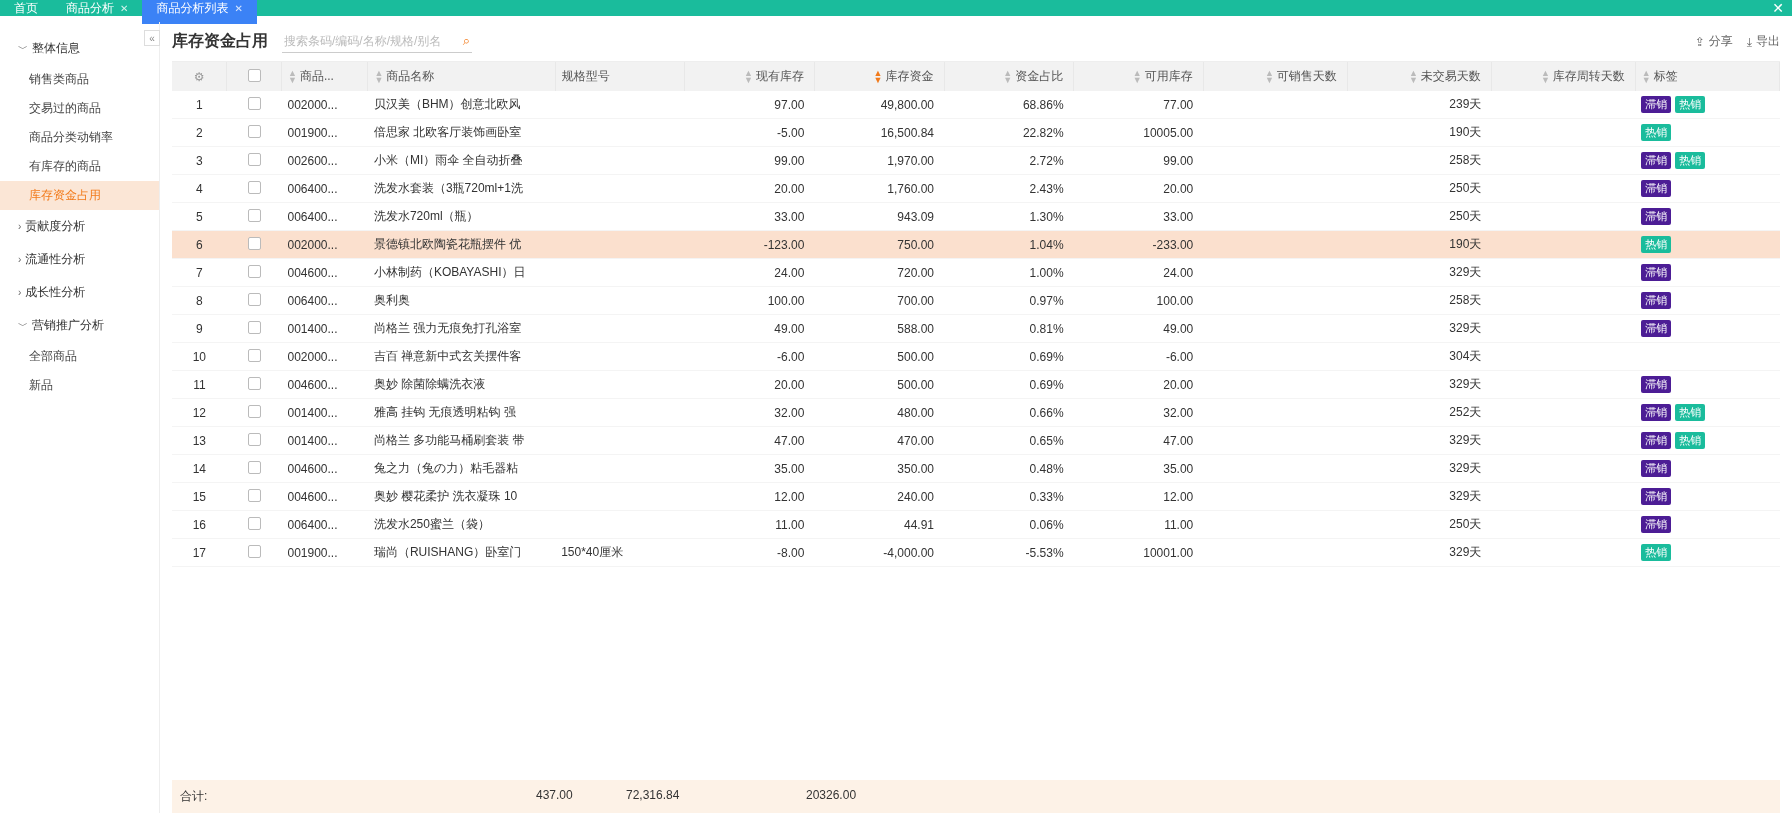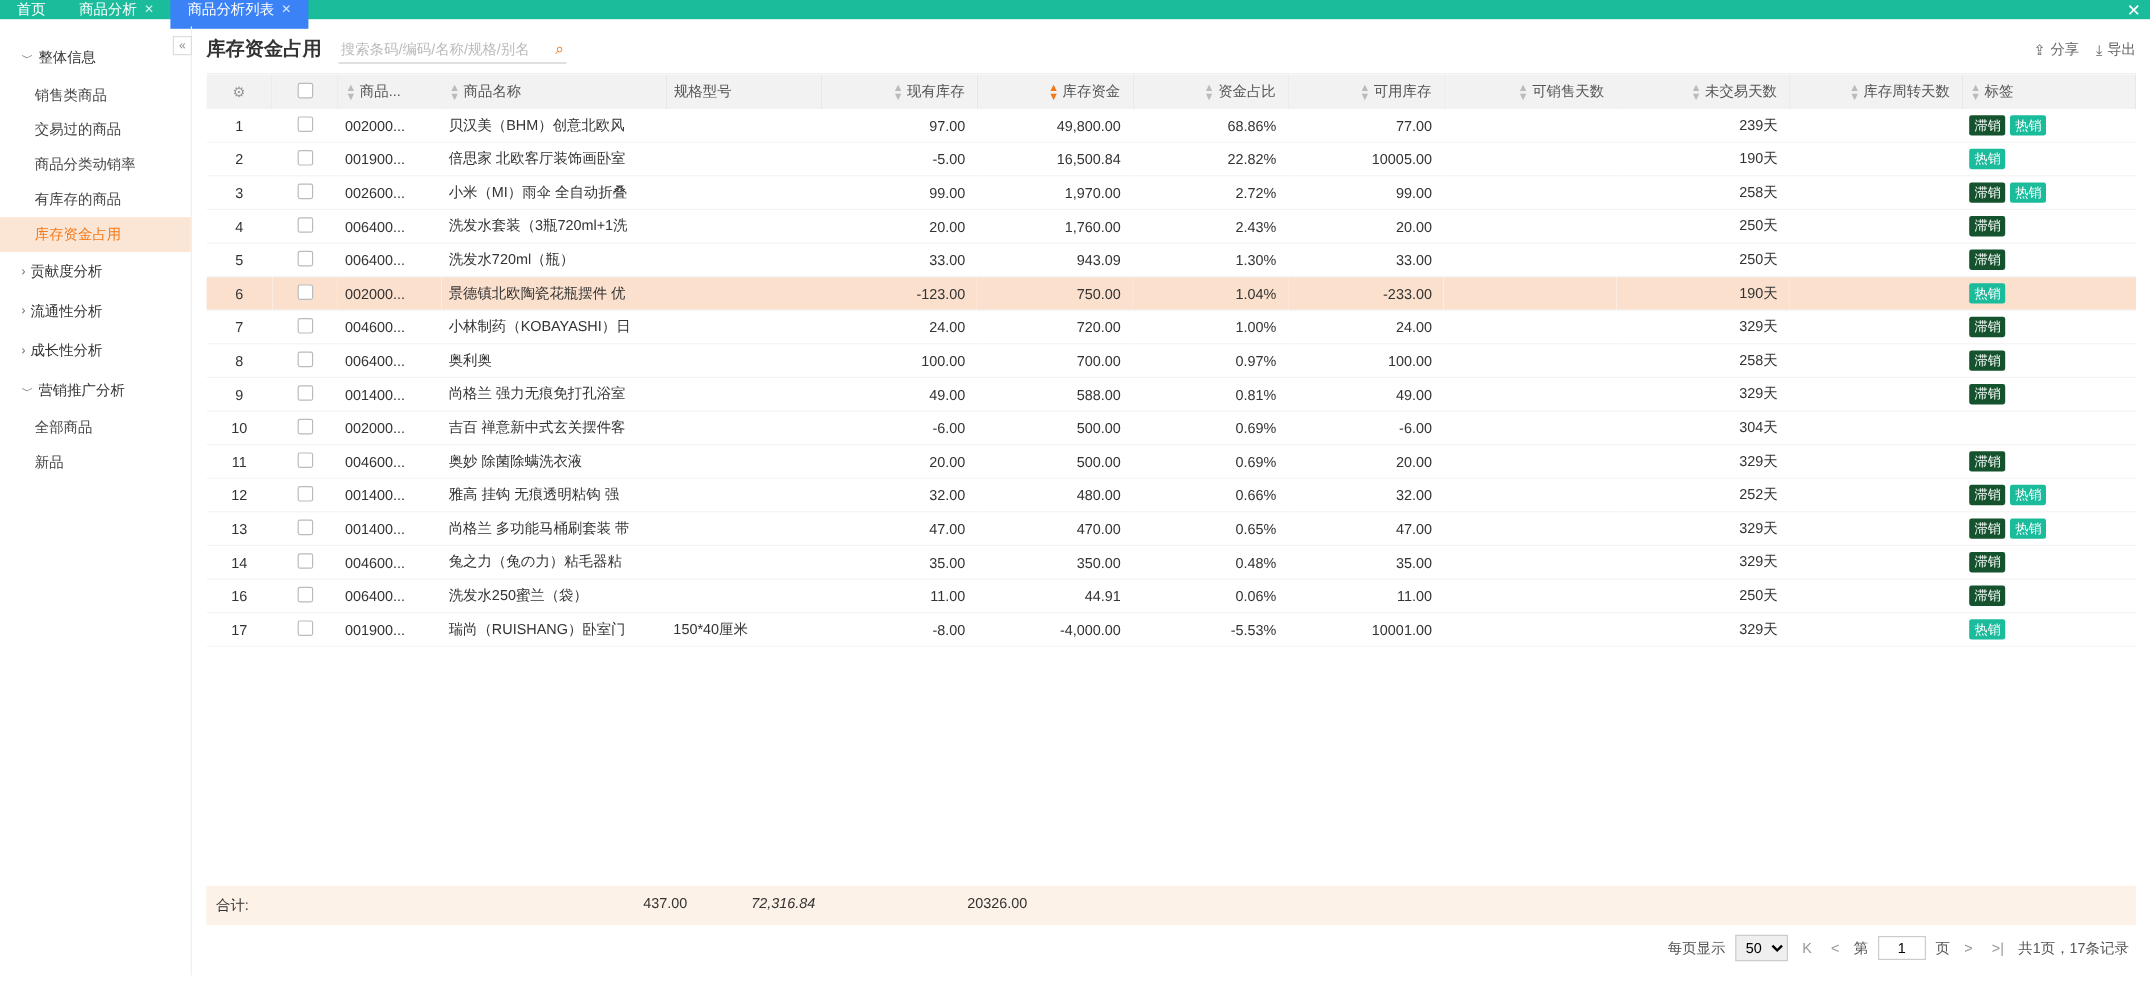--- a/index.html
+++ b/index.html
@@ -31,21 +31,21 @@
   th { background: #f2f2f2; font-weight: normal; color: #555; text-align: left; padding: 6px 6px; border-right: 1px solid #e8e8e8; position: relative; white-space: nowrap; overflow: hidden; text-overflow: ellipsis; }
   th.num, td.num { text-align: right; padding-right: 10px; }
   th.center, td.center { text-align: center; }
   td { padding: 5px 6px; border-bottom: 1px solid #f4f4f4; white-space: nowrap; overflow: hidden; text-overflow: ellipsis; }
   tr.row.highlight { background: #fbe0ce; }
   .sort-ic { color: #bbb; font-size: 9px; display:inline-block; line-height:7px; vertical-align:middle; margin-right:3px;}
   .sort-ic.active-desc { color:#f27a1a; }
   .gear { color:#999; font-size:12px; }
   .chk { width: 13px; height: 13px; border:1px solid #bbb; border-radius:2px; display:inline-block; background:#fff; }
   .badge { display:inline-block; padding: 1px 4px; font-size:11px; border-radius:2px; color:#fff; margin-right:4px; }
-  .badge-slow { background:#14532d; }
+  .badge-slow { background:#4c1d95; }
   .badge-hot { background:#1abc9c; }
   .totals { background:#fdf2e7; padding: 8px 8px; display:flex; margin-top:2px; }
   .totals .cell { padding-right:10px; }
   .pager { display:flex; align-items:center; justify-content:flex-end; gap:8px; padding: 8px 6px 12px 0; color:#555; }
   .pager select, .pager input { border:1px solid #ccc; padding:2px 4px; font-size:12px; }
   .pager .pg-btn { color:#999; cursor:pointer; padding:0 4px; }
   .pager input { width: 40px; text-align:center; }
 </style>
 </head>
 <body>
@@ -357,20 +357,35 @@
               <td class="num">35.00</td>
               <td class="num">350.00</td>
               <td class="num">0.48%</td>
               <td class="num">35.00</td>
               <td class="num"></td>
               <td class="num">329天</td>
               <td class="num"></td>
               <td><span class="badge badge-slow">滞销</span></td>
             </tr>
             <tr class="row">
+              <td class="center">15</td>
+              <td class="center"><span class="chk"></span></td>
+              <td>004600...</td>
+              <td>奥妙 樱花柔护 洗衣凝珠 10</td>
+              <td></td>
+              <td class="num">12.00</td>
+              <td class="num">240.00</td>
+              <td class="num">0.33%</td>
+              <td class="num">12.00</td>
+              <td class="num"></td>
+              <td class="num">329天</td>
+              <td class="num"></td>
+              <td><span class="badge badge-slow">滞销</span></td>
+            </tr>
+            <tr class="row">
               <td class="center">16</td>
               <td class="center"><span class="chk"></span></td>
               <td>006400...</td>
               <td>洗发水250蜜兰（袋）</td>
               <td></td>
               <td class="num">11.00</td>
               <td class="num">44.91</td>
               <td class="num">0.06%</td>
               <td class="num">11.00</td>
               <td class="num"></td>
@@ -393,31 +408,19 @@
               <td class="num"></td>
               <td><span class="badge badge-hot">热销</span></td>
             </tr>
           </tbody>
       </table>
     </div>
 
     <div class="totals" id="totals-row">
         <div class="cell" style="width: 356px; text-align: left;">合计:</div>
         <div class="cell" style="width: 90px;">437.00</div>
-        <div class="cell" style="width: 90px; font-style: italic;">72,316.84</div>
+        <div class="cell" style="width: 90px;">72,316.84</div>
         <div class="cell" style="width: 90px;"></div>
         <div class="cell" style="width: 90px;">20326.00</div>
       </div>
 
-    <div class="pager">
-      <span>每页显示</span>
-      <select><option>50</option></select>
-      <span class="pg-btn">K</span>
-      <span class="pg-btn">&lt;</span>
-      <span>第</span>
-      <input value="1" style="">
-      <span>页</span>
-      <span class="pg-btn">&gt;</span>
-      <span class="pg-btn">&gt;|</span>
-      <span>共1页，17条记录</span>
-    </div>
   </div>
 </div>
 
 </body></html>

